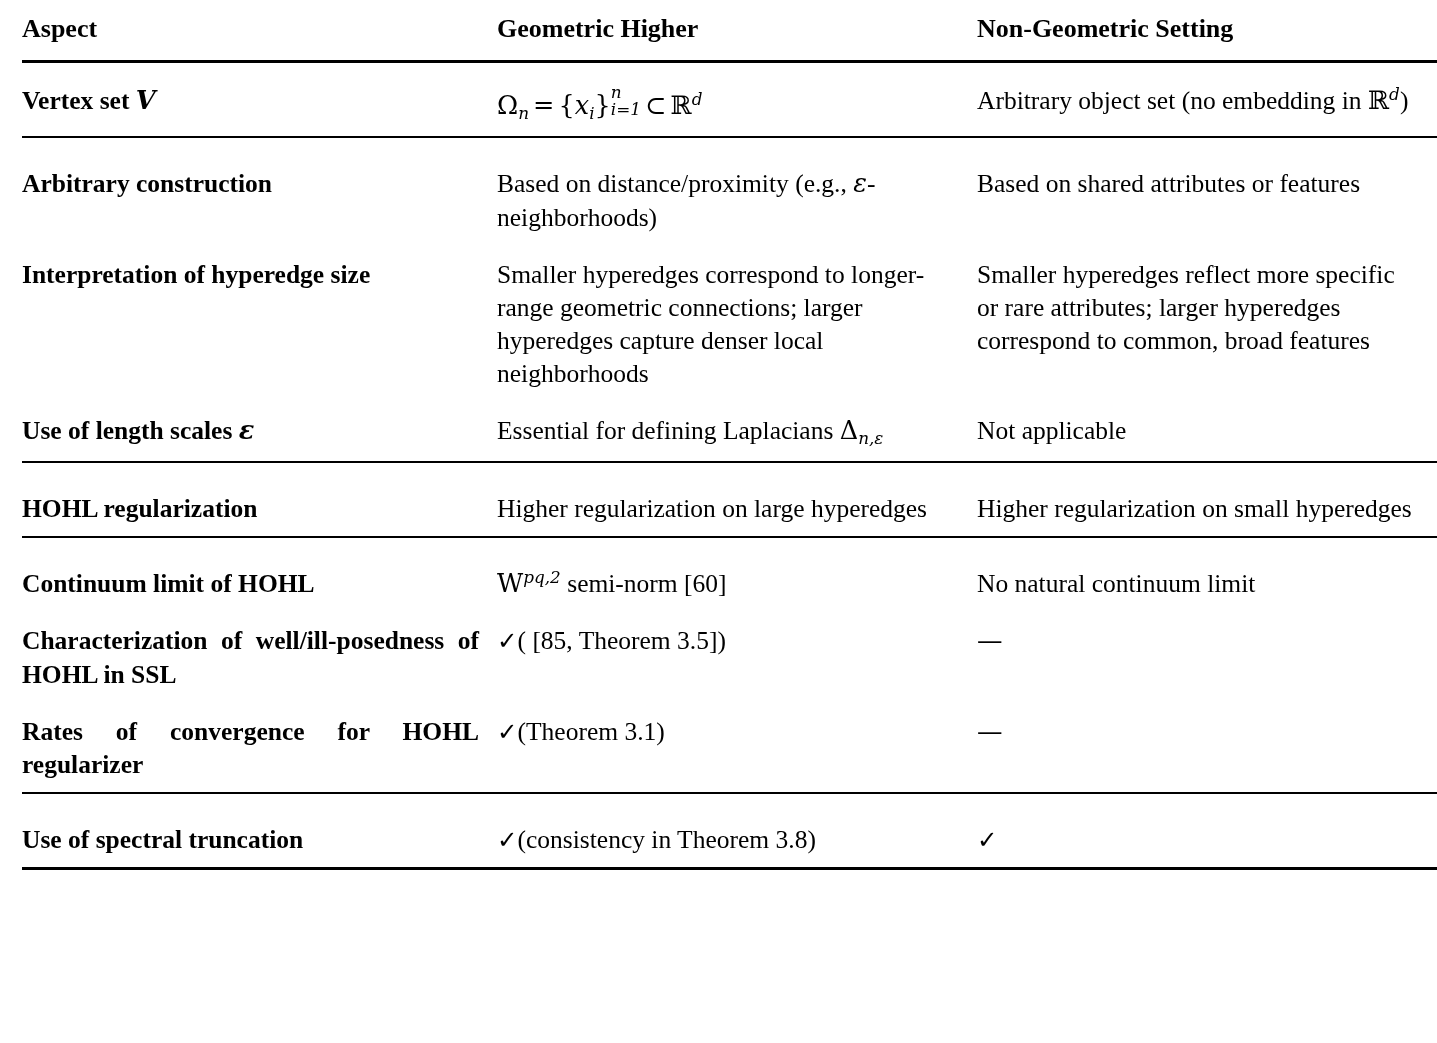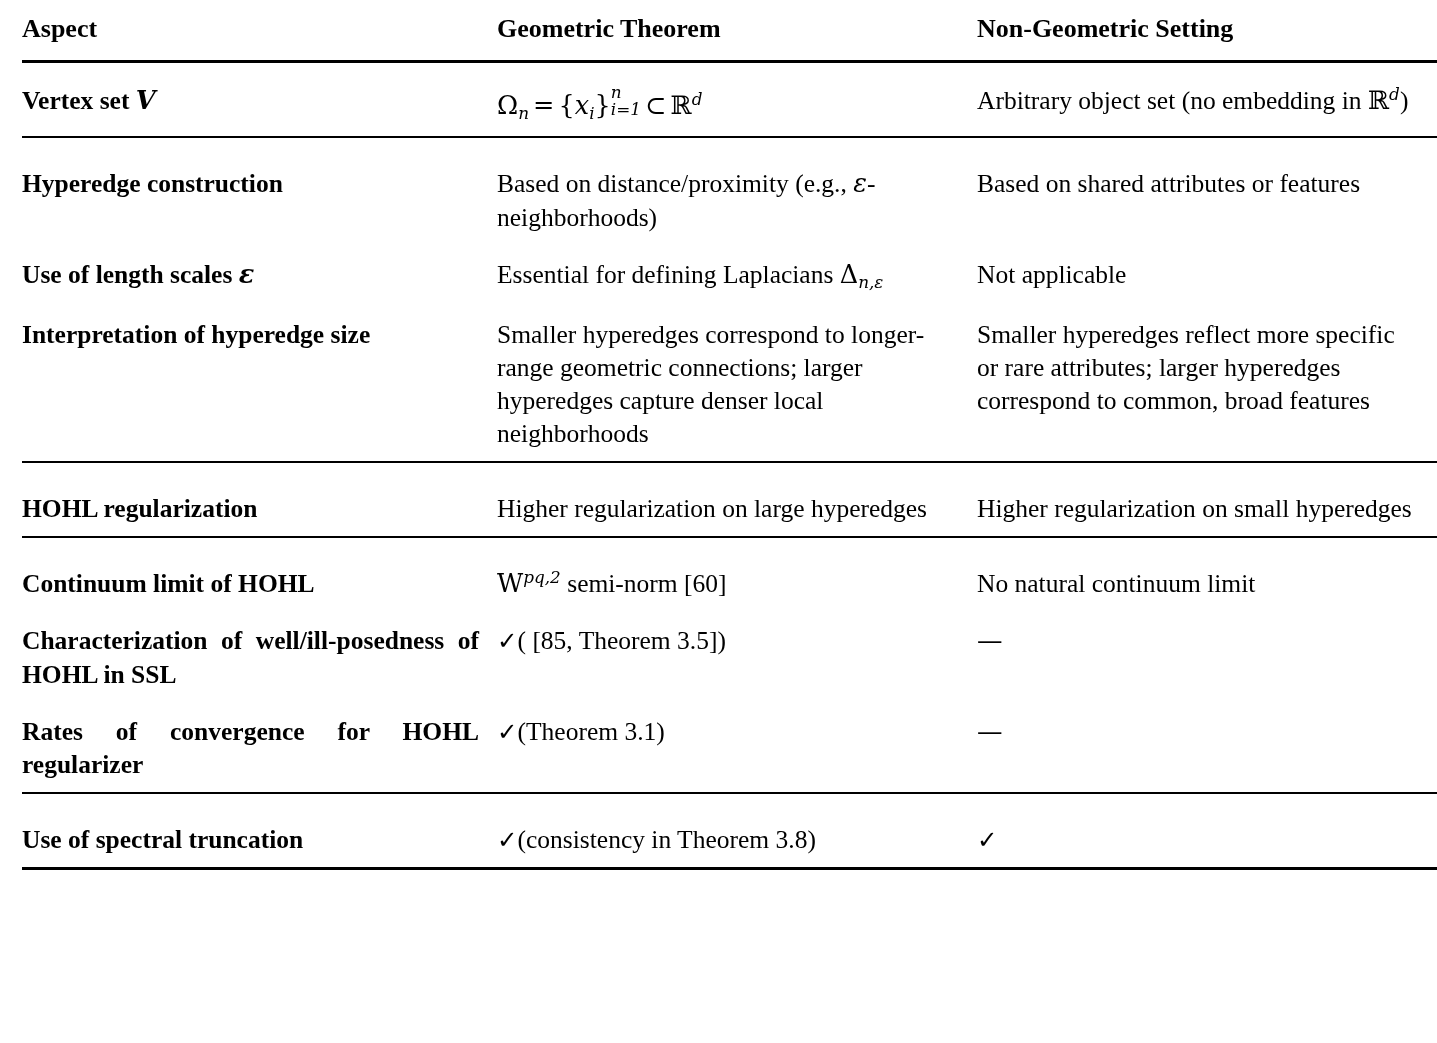--- a/index.html
+++ b/index.html
@@ -110,21 +110,21 @@
       <col class="c-geo">
       <col class="c-nongeo">
     </colgroup>
 
     <thead>
       <tr>
         <th>
           <span class="hdr-inner">Aspect</span>
         </th>
         <th>
-          <span class="hdr-inner">Geometric Theorem</span>
+          <span class="hdr-inner">Geometric Higher</span>
         </th>
         <th>
           <span class="hdr-inner">Non-Geometric Setting</span>
         </th>
       </tr>
     </thead>
 
     <tbody>
 
       <tr class="rule-row gap-after">
@@ -141,43 +141,43 @@
         <td>
           <span>Arbitrary object set (no embedding in </span><span class="math bb">ℝ</span><span class="math sup">d</span><span>)</span>
         </td>
       </tr>
 
       <tr class="rule-row gap-before gap-after">
         <td class="rule-mid" colspan="3"></td>
       </tr>
 
       <tr class="body-row">
-        <td class="aspect">Hyperedge construction</td>
+        <td class="aspect">Arbitrary construction</td>
         <td>
           <span>Based on distance/proximity (e.g., </span><span class="eps">ε</span><span>-neighborhoods)</span>
         </td>
         <td>Based on shared attributes or features</td>
-      </tr>
-
-      <tr class="body-row">
-        <td class="aspect">
-          <span>Use of length scales </span><span class="eps">ε</span>
-        </td>
-        <td>
-          <span>Essential for defining Laplacians </span><span class="math nobr"><span class="bb">Δ</span><span class="sub">n,ε</span></span>
-        </td>
-        <td>Not applicable</td>
       </tr>
 
       <tr class="body-row">
         <td class="aspect">Interpretation of hyperedge size</td>
         <td>Smaller hyperedges correspond to longer-range geometric connections; larger hyperedges capture denser local neighborhoods</td>
         <td>Smaller hyperedges reflect more specific or rare attributes; larger hyperedges correspond to common, broad features</td>
       </tr>
 
+      <tr class="body-row">
+        <td class="aspect">
+          <span>Use of length scales </span><span class="eps">ε</span>
+        </td>
+        <td>
+          <span>Essential for defining Laplacians </span><span class="math nobr"><span class="bb">Δ</span><span class="sub">n,ε</span></span>
+        </td>
+        <td>Not applicable</td>
+      </tr>
+
       <tr class="rule-row gap-before gap-after">
         <td class="rule-mid" colspan="3"></td>
       </tr>
 
       <tr class="body-row">
         <td class="aspect">HOHL regularization</td>
         <td>Higher regularization on large hyperedges</td>
         <td>Higher regularization on small hyperedges</td>
       </tr>
 

